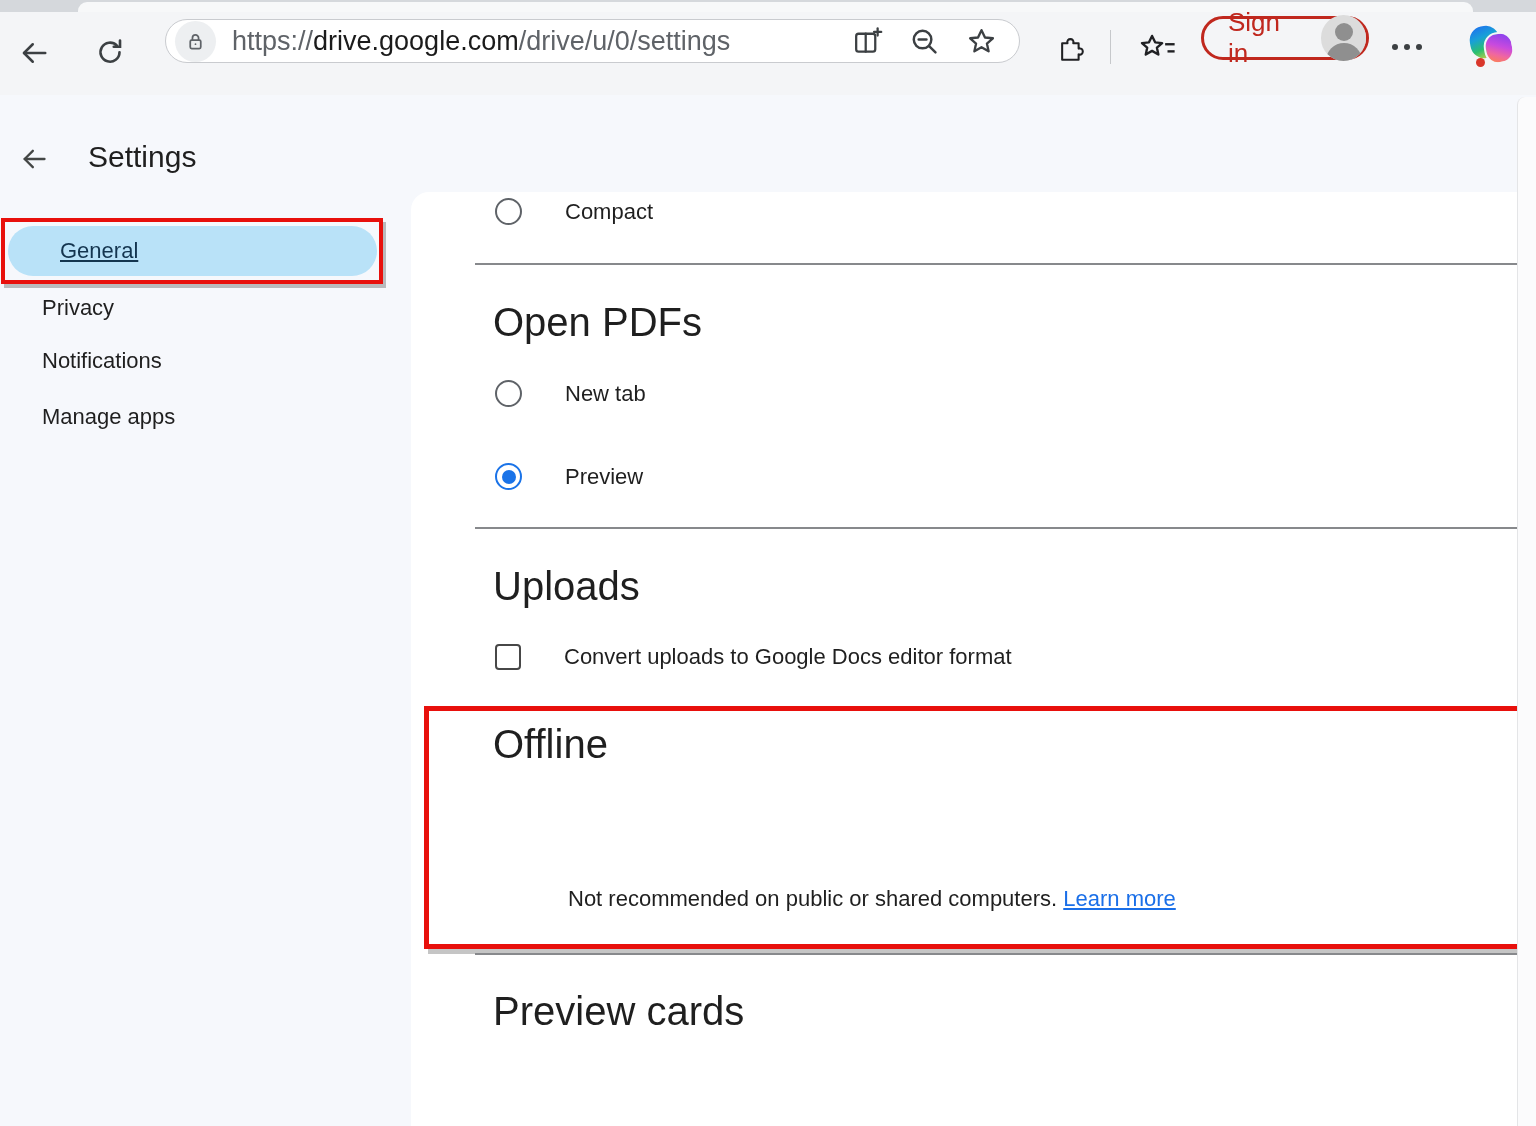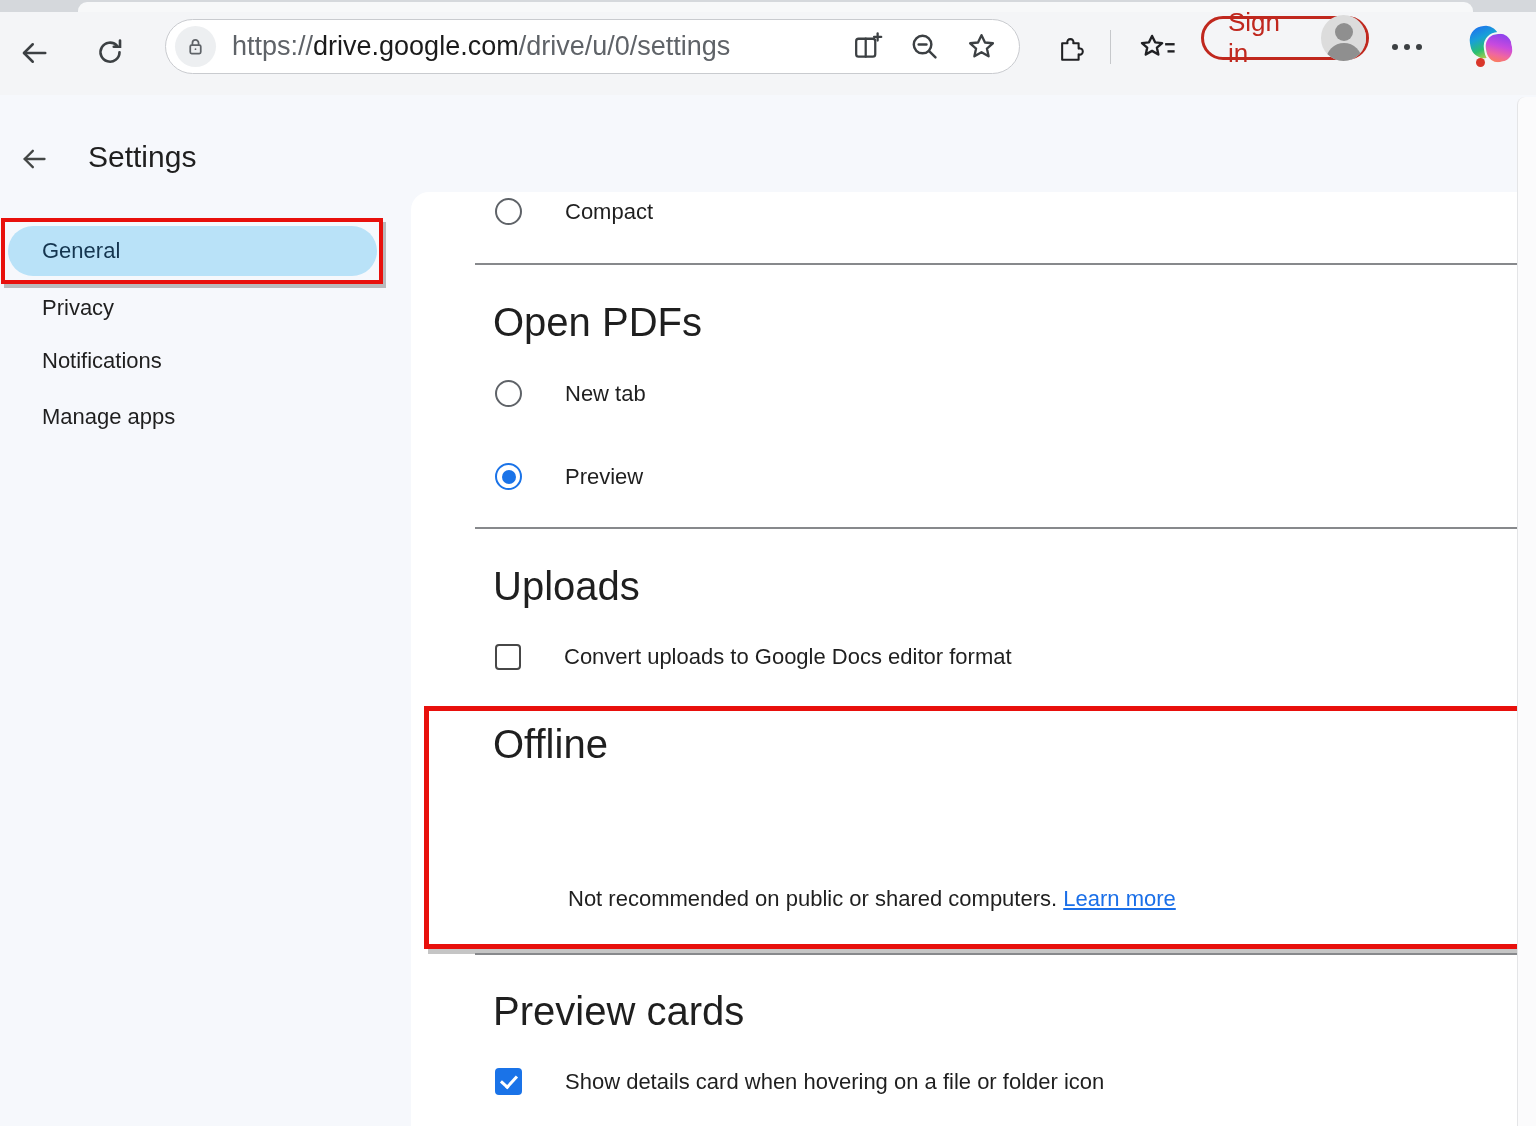--- a/index.html
+++ b/index.html
@@ -7,21 +7,21 @@
               font-family:"Liberation Sans", sans-serif; }
   #app { position:absolute; inset:0; width:1536px; height:1126px; }
 
   
   .chrome { position:absolute; left:0; top:0; width:1536px; height:95px; background:#f4f5f7; }
   .tabstrip { position:absolute; left:0; top:0; width:1536px; height:12px; background:#d5d8dc; }
   .active-tab { position:absolute; left:78px; top:2px; width:1395px; height:10px;
                 background:#f7f8f9; border-radius:9px 9px 0 0; }
   .tb-icon { position:absolute; display:flex; align-items:center; justify-content:center; cursor:pointer; }
   .tb-icon svg { display:block; }
-  .addr { position:absolute; left:165px; top:19px; width:855px; height:55px; background:#fff;
+  .addr { position:absolute; left:165px; top:19px; width:855px; height:44px; background:#fff;
           border:1.5px solid #c9cbcf; border-radius:29px; display:flex; align-items:center; }
   .lock-circle { width:41px; height:41px; border-radius:50%; background:#edeff1; margin-left:9px;
                  display:flex; align-items:center; justify-content:center; flex:0 0 auto; }
   .url { margin-left:16px; font-size:27px; white-space:nowrap; color:#5f6368; flex:1 1 auto; overflow:hidden; }
   .url .domain { color:#1b1b1b; }
   .addr-right { display:flex; align-items:center; gap:26px; padding-right:22px; }
   .chrome-divider { position:absolute; left:1110px; top:30px; width:1px; height:34px; background:#c6c8cb; }
   .signin-pill { position:absolute; left:1201px; top:16px; width:168px; height:44px;
                  border:3px solid #c0281e; border-radius:31px; display:flex; align-items:center;
                  background:transparent; cursor:pointer; }
@@ -55,21 +55,21 @@
               align-items:center; justify-content:center; cursor:pointer; }
   .hdr-title { position:absolute; left:88px; top:29px; font-size:30px; color:#1f1f1f; }
   .kebab { position:absolute; right:1px; top:33px; width:10px; height:34px; display:flex;
            flex-direction:column; gap:5px; align-items:center; cursor:pointer; }
   .kebab i { width:8px; height:8px; border-radius:2px; background:#3a3a3a; }
 
   
   .side-item { position:absolute; left:42px; font-size:22px; color:#1f1f1f; cursor:pointer; white-space:nowrap; }
   .side-pill { position:absolute; left:8px; top:131px; width:369px; height:50px; background:#b9e2f8;
                border-radius:25px; display:flex; align-items:center; cursor:pointer; }
-  .side-pill span { margin-left:34px; font-size:22px; color:#14354f; }
+  .side-pill span { margin-left:52px; font-size:22px; color:#14354f;text-decoration:underline; }
   .anno-general { position:absolute; left:1px; top:123px; width:382px; height:66px;
                   border:4px solid #e8100c; box-shadow:3px 4px 0 rgba(110,110,110,.45); pointer-events:none; }
 
   
   .panel { position:absolute; left:411px; top:97px; width:1106px; height:934px; background:#fff;
            border-radius:18px 0 0 0; }
   .row { position:absolute; display:flex; align-items:center; gap:43px;justify-content:center; }
   .row .lbl { font-size:22px; color:#1f1f1f; cursor:pointer; }
   .divider { position:absolute; left:64px; right:0; height:2px; background:#87898c; }
   .h2 { position:absolute; left:82px; font-size:40px; color:#1f1f1f; font-weight:400; }
@@ -238,23 +238,19 @@
         <span>Not recommended on public or shared computers.</span>
         <a>Learn more</a>
       </div>
 
       <div class="anno-offline"></div>
 
       <div class="divider" style="top:761px;"></div>
 
       <div class="h2" style="top:797px;">Preview cards</div>
 
-      <div class="row" style="left:84px;top:876px;">
-        <span class="checkbox checked"></span>
-        <span class="lbl">Show details card when hovering on a file or folder icon</span>
-      </div>
 
     </div>
 
     <div class="scrollbar"></div>
   </div>
 
 </div>
 
 </body></html>

